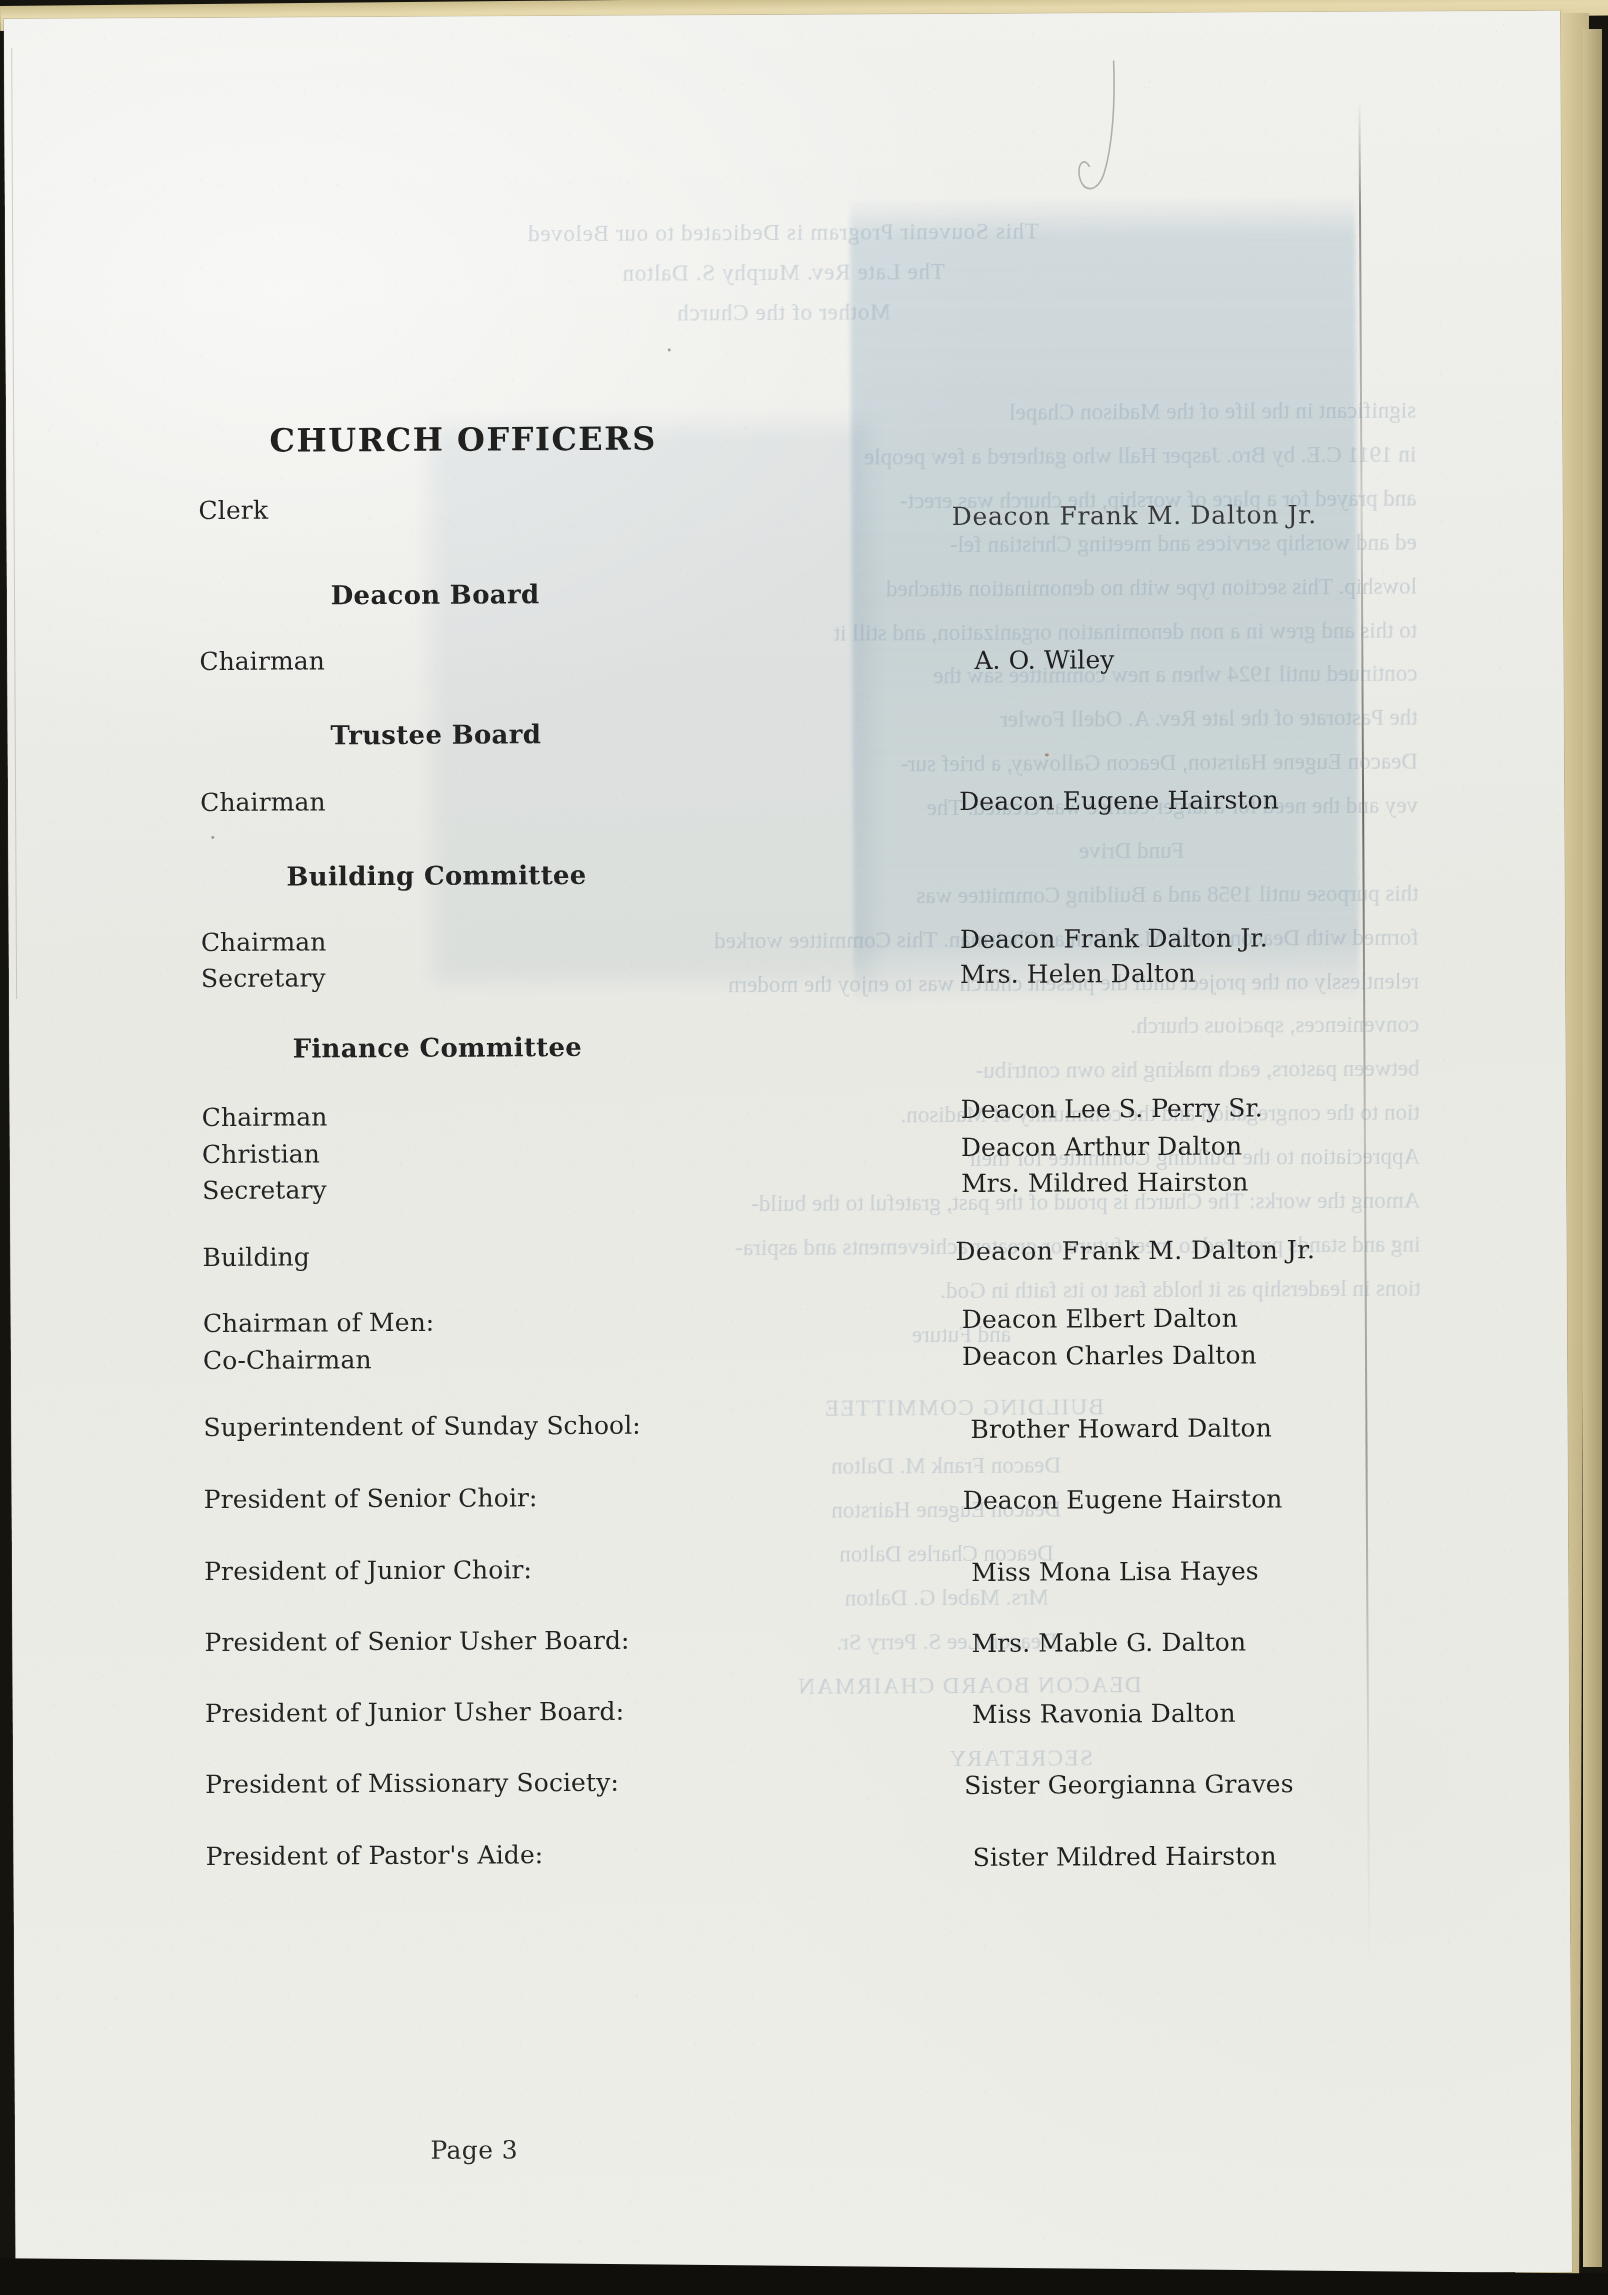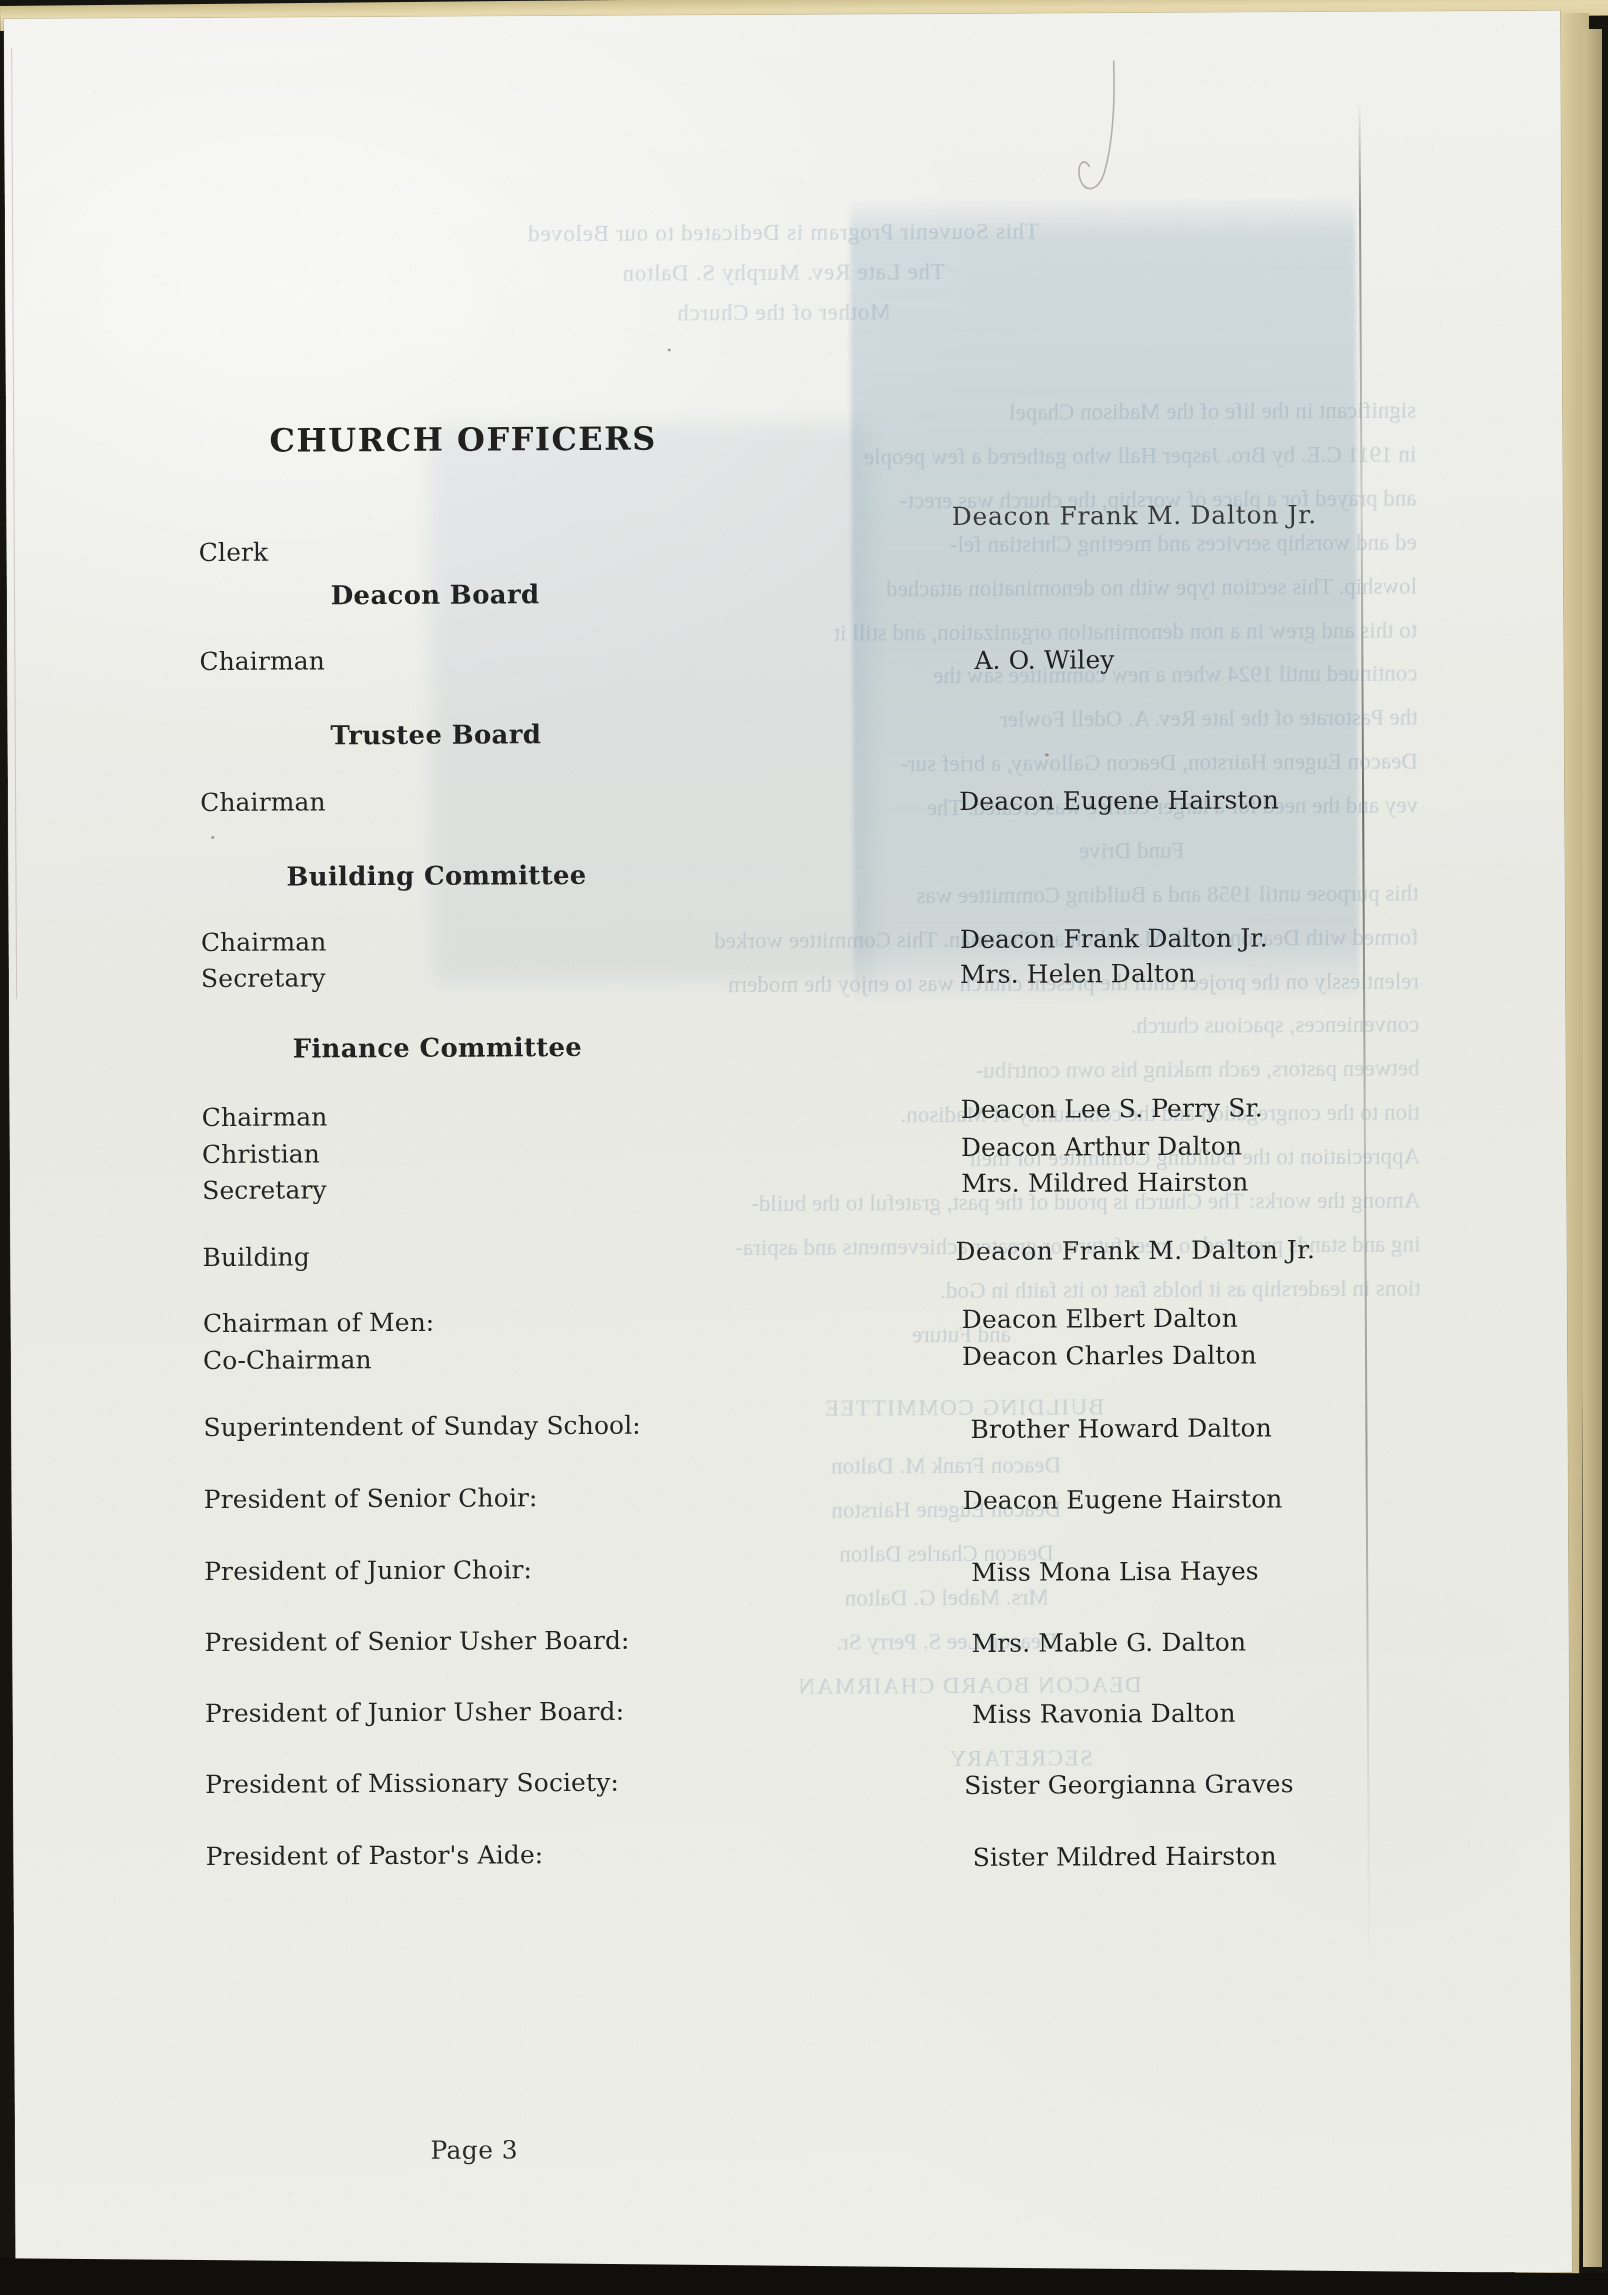--- a/index.html
+++ b/index.html
@@ -307,21 +307,21 @@
       <path d="M62 4 C 64 60, 60 120, 48 158 C 40 184, 18 186, 14 160 C 12 142, 22 136, 28 148" fill="none" stroke="#6b6154" stroke-width="2.2" stroke-linecap="round"></path>
     </svg>
     <div class="ink-fleck" style="left:203px; top:818px; width:2.9px; height:2.9px;"></div>
     <div class="ink-fleck" style="left:1037px; top:740px; width:3.7px; height:2.9px; background:rgba(125,70,40,0.5);"></div>
     <div class="ink-fleck" style="left:662px; top:333px; width:2.9px; height:2.9px;"></div>
 
     <div class="content">
 
       <h1 class="page-title">CHURCH OFFICERS</h1>
 
-      <div class="row-label" style="top:520px;">Clerk</div>
+      <div class="row-label" style="top:478px;">Clerk</div>
       <div class="row-name wide worn" style="top:488px;">Deacon Frank M. Dalton Jr.</div>
 
       <div class="section-head" style="top:563px;">Deacon Board</div>
       <div class="row-label" style="top:629px;">Chairman</div>
       <div class="row-name in3" style="top:632px;">A. O. Wiley</div>
 
       <div class="section-head" style="top:703px;">Trustee Board</div>
       <div class="row-label" style="top:770px;">Chairman</div>
       <div class="row-name in1" style="top:773px;">Deacon Eugene Hairston</div>
 

